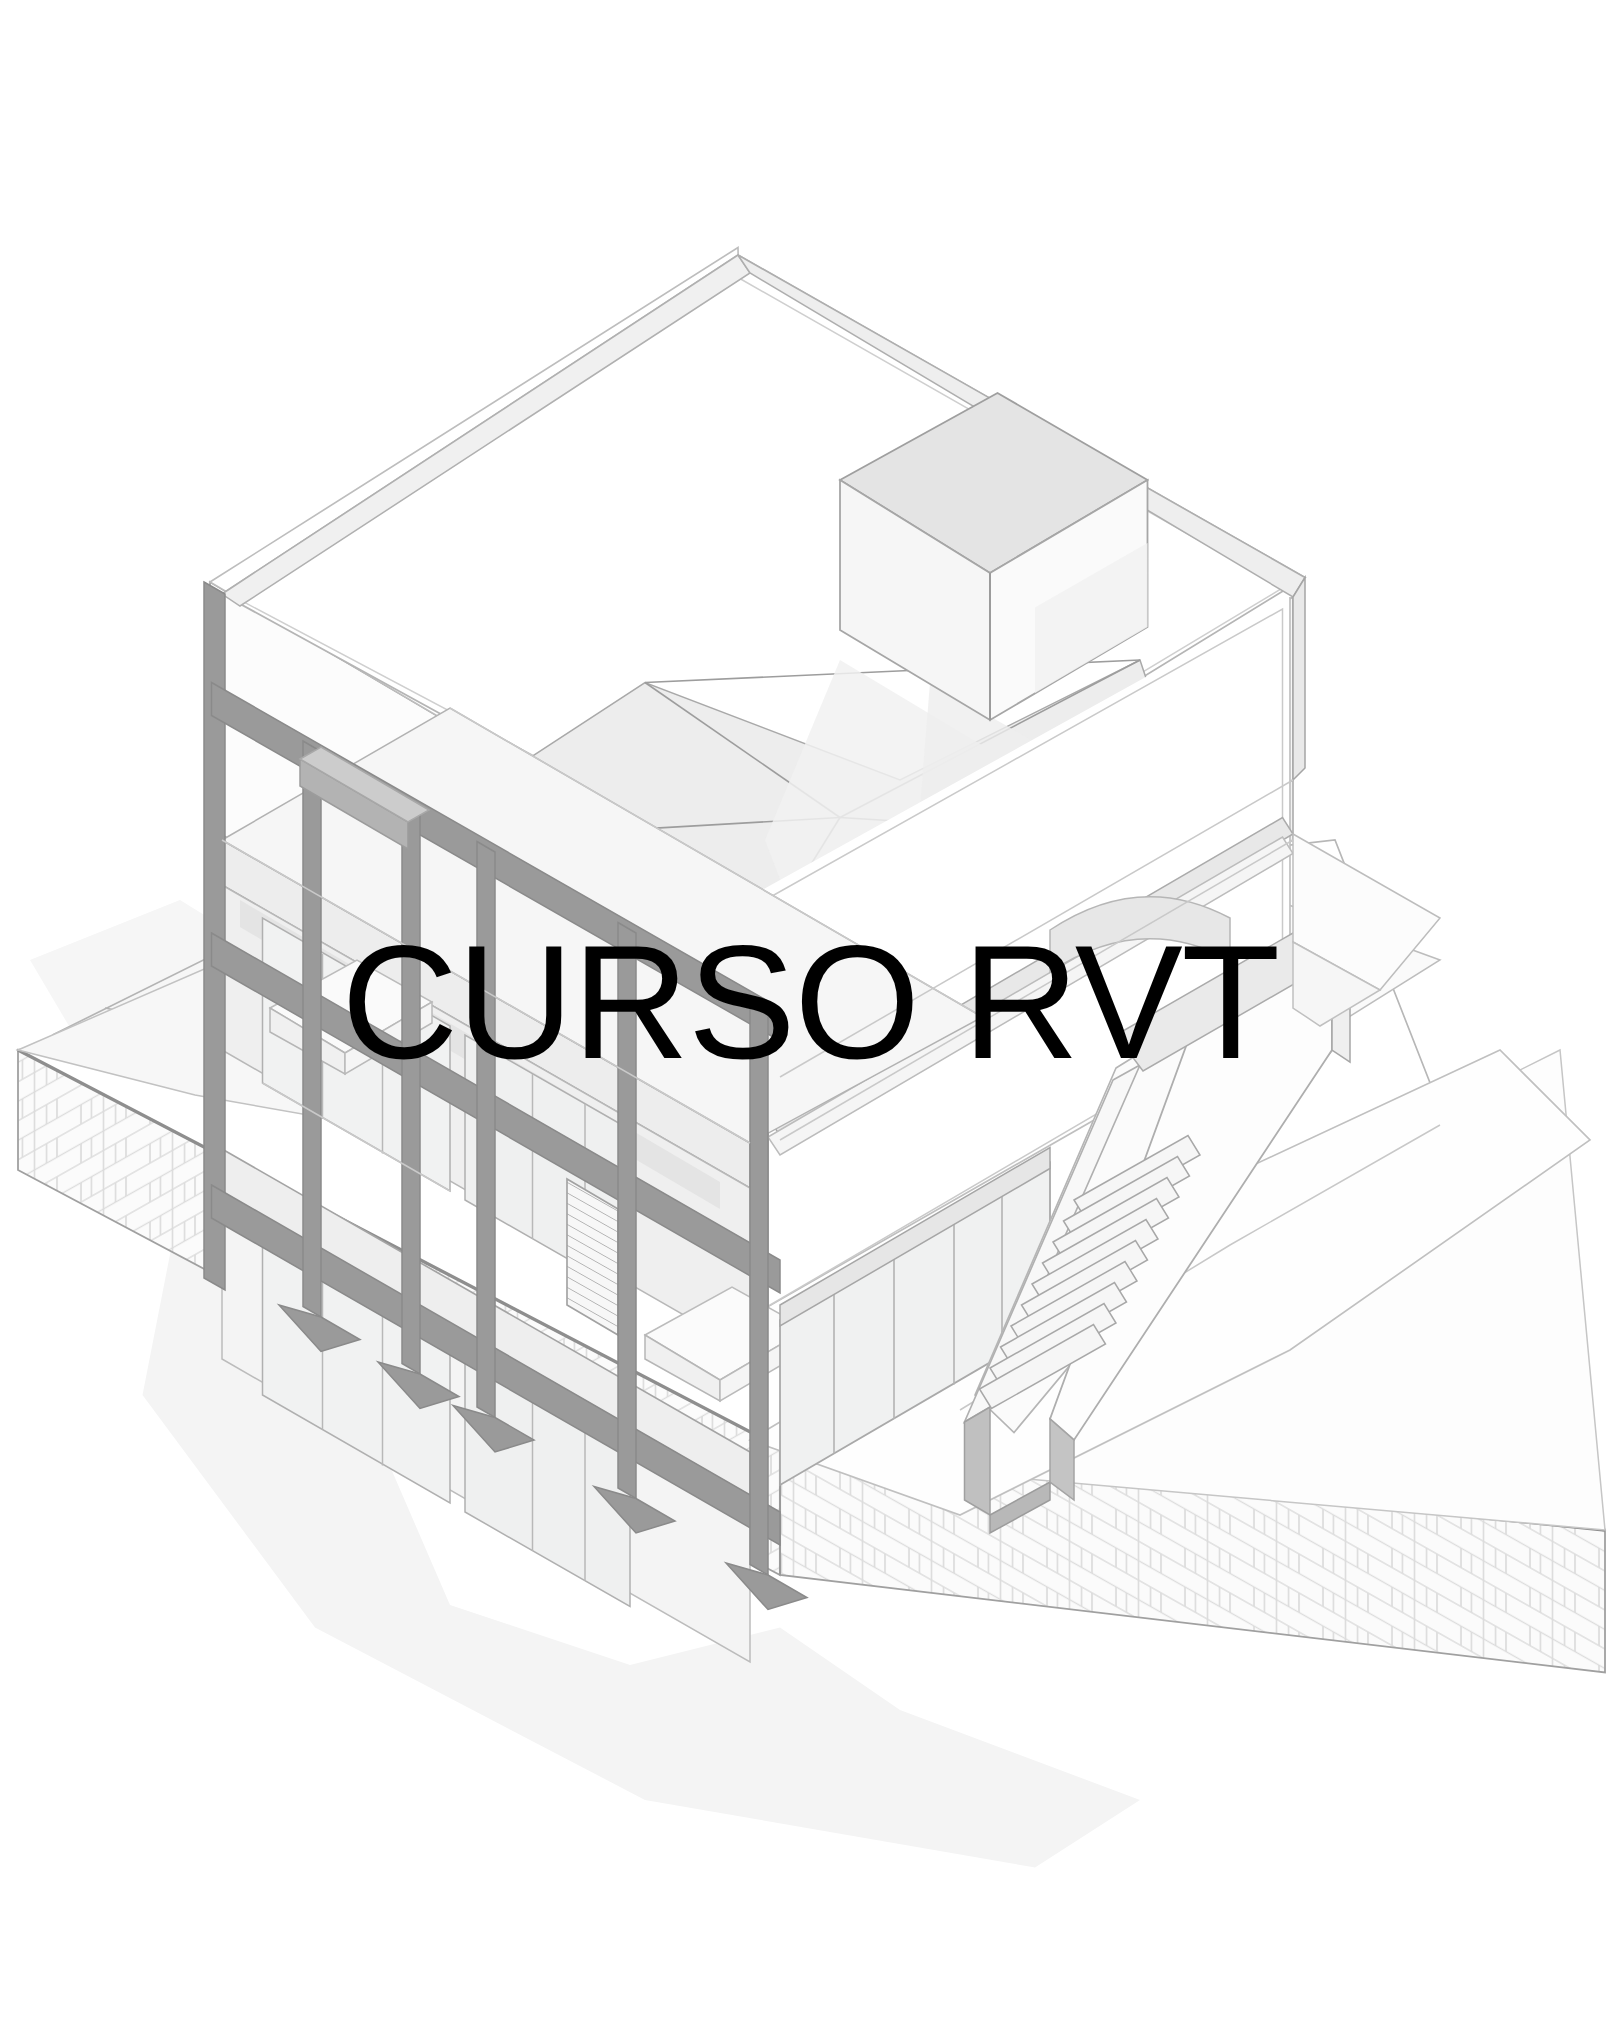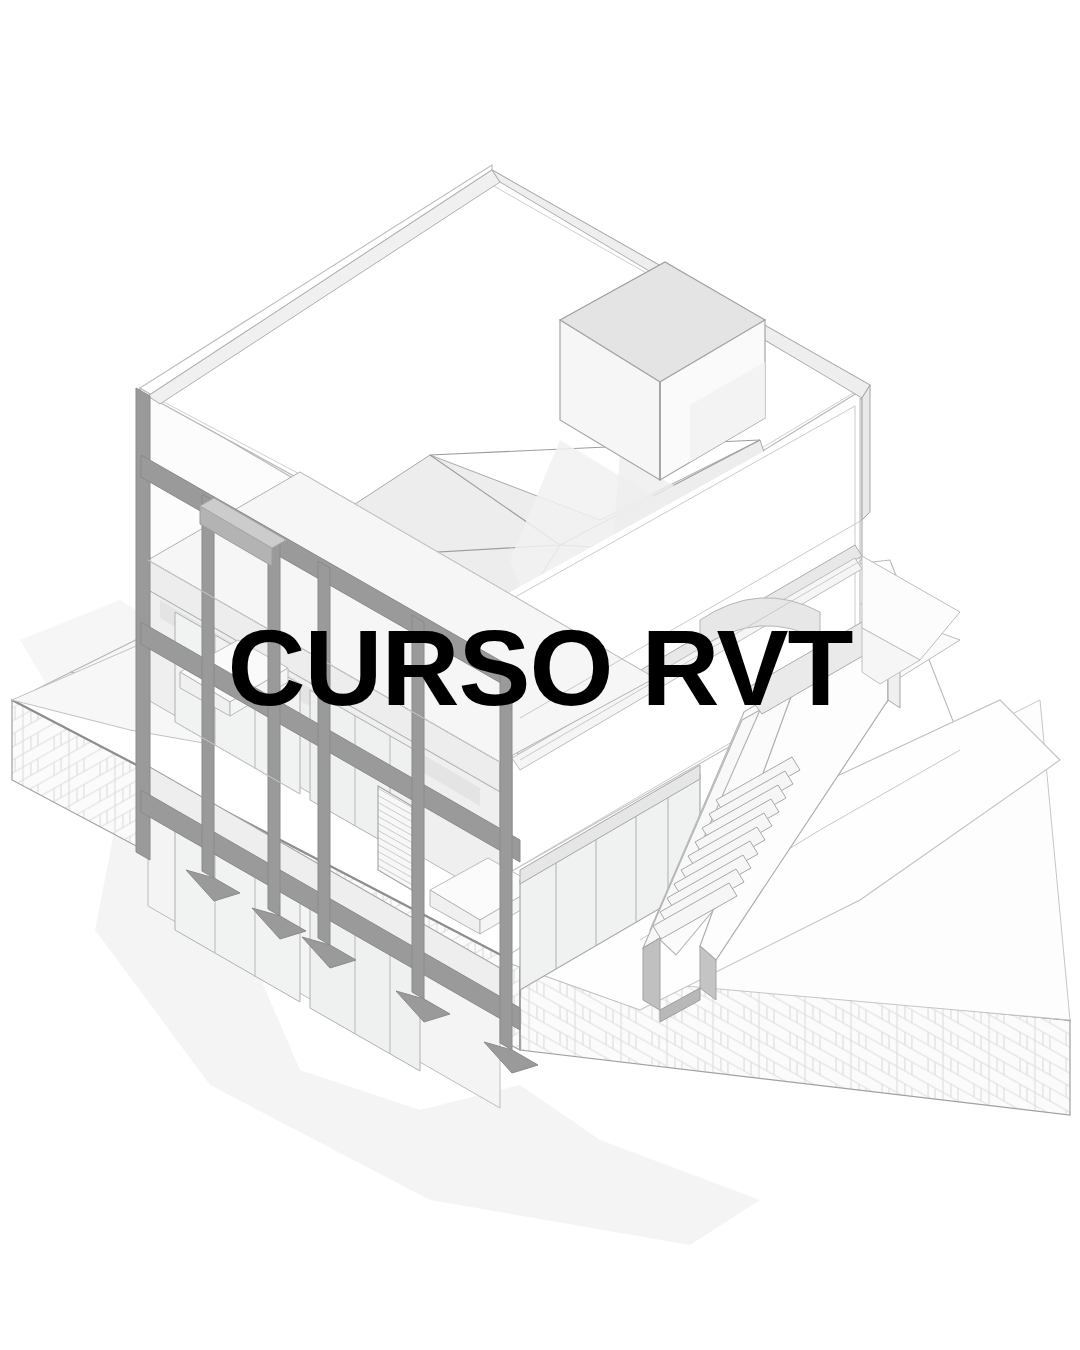--- a/index.html
+++ b/index.html
@@ -27,21 +27,21 @@
     height: 1350px;
     display: block;
   }
   #overlay-title {
     position: absolute;
     left: 0;
     top: 614px;
     width: 1080px;
     text-align: center;
     font-family: "Liberation Sans", sans-serif;
-    font-weight: bold;
+    font-weight: normal;
     font-size: 108px;
     line-height: 108px;
     letter-spacing: -1px;
     color: #000000;
     white-space: nowrap;
     user-select: none;
   }
 </style>
 </head>
 <body>

